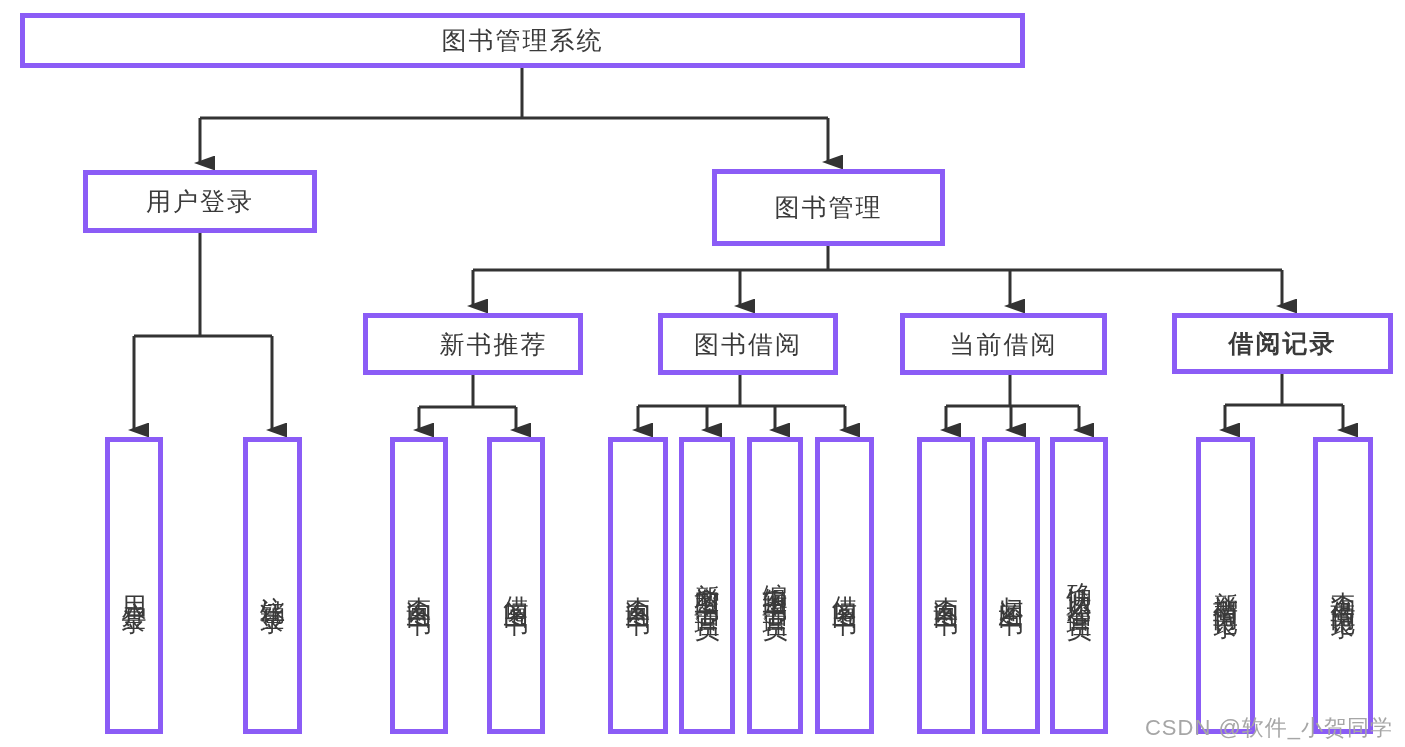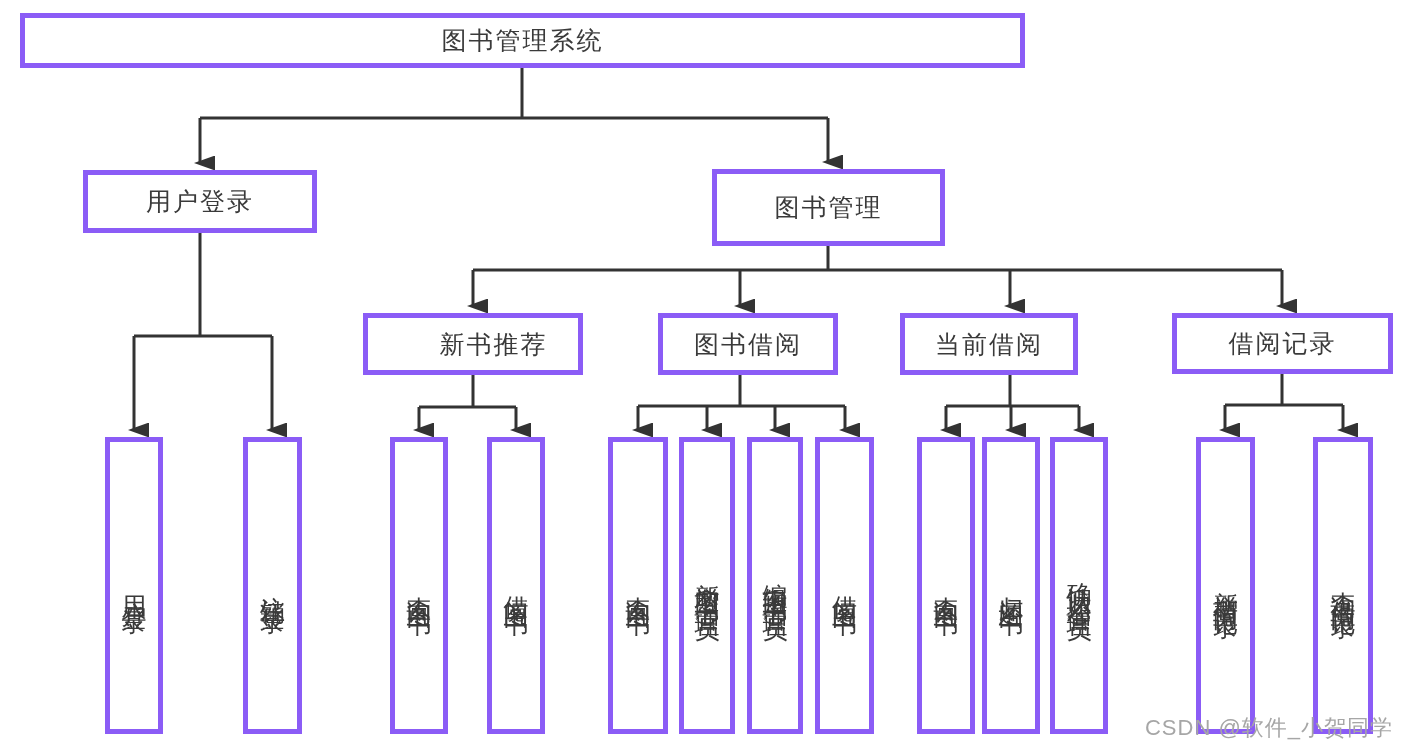--- a/index.html
+++ b/index.html
@@ -89,22 +89,22 @@
     </g>
   </svg>
 
   <div class="node" style="left:20px;top:13px;width:1005px;height:55px;">图书管理系统</div>
 
   <div class="node" style="left:83px;top:170px;width:234px;height:63px;">用户登录</div>
   <div class="node" style="left:712px;top:169px;width:233px;height:77px;">图书管理</div>
 
   <div class="node" style="left:363px;top:313px;width:220px;height:62px;padding-left:41px;">新书推荐</div>
   <div class="node" style="left:630px;top:313px;width:180px;height:62px;margin-left:28px;">图书借阅</div>
-  <div class="node" style="left:900px;top:313px;width:178px;height:62px;">当前借阅</div>
-  <div class="node" style="left:1172px;top:313px;width:221px;height:61px;">借阅记录</div>
+  <div class="node" style="left:900px;top:313px;width:207px;height:62px;">当前借阅</div>
+  <div class="node" style="left:1172px;top:313px;width:221px;height:61px;font-weight:bold;">借阅记录</div>
 
   <div class="node leaf" style="left:105px;top:437px;width:58px;height:297px;">用户登录</div>
   <div class="node leaf" style="left:243px;top:437px;width:59px;height:297px;">注销登录</div>
 
   <div class="node leaf" style="left:390px;top:437px;width:58px;height:297px;">查询图书</div>
   <div class="node leaf" style="left:487px;top:437px;width:58px;height:297px;">借阅图书</div>
 
   <div class="node leaf" style="left:608px;top:437px;width:60px;height:297px;">查询图书</div>
   <div class="node leaf" style="left:679px;top:437px;width:56px;height:297px;">新增图书（管理员）</div>
   <div class="node leaf" style="left:747px;top:437px;width:56px;height:297px;">编辑图书（管理员）</div>

